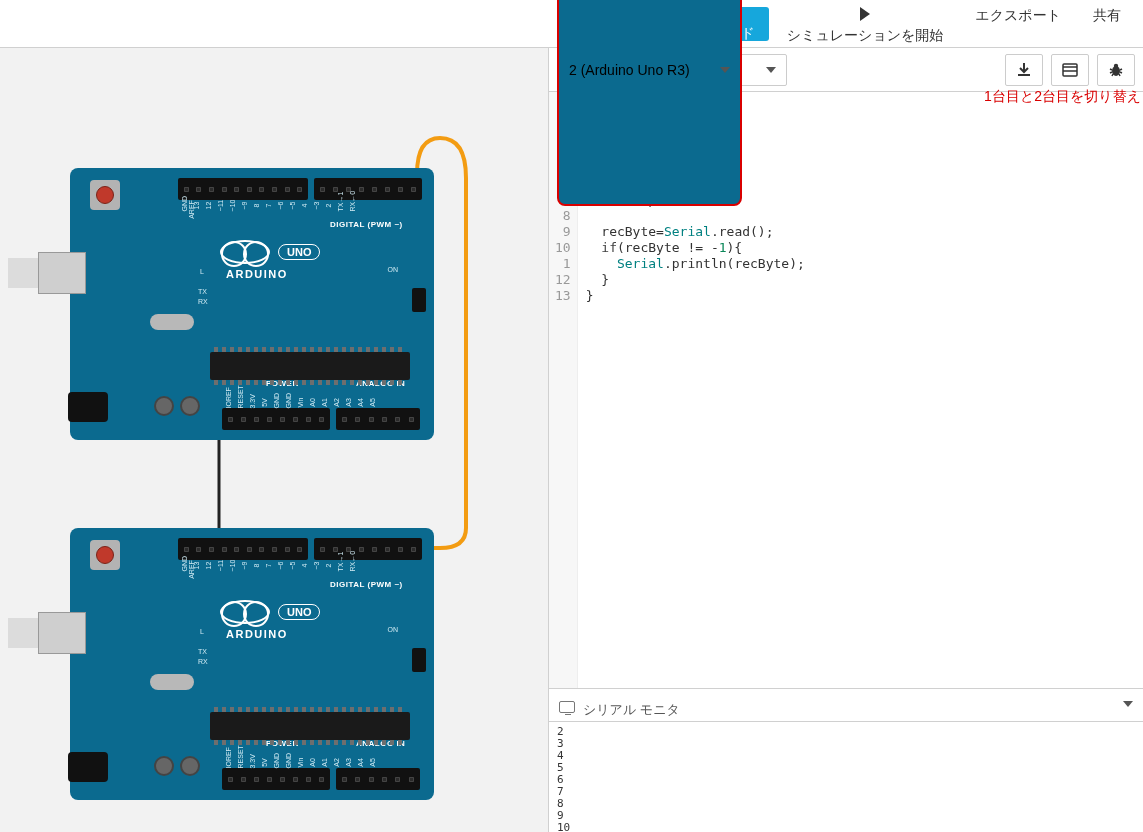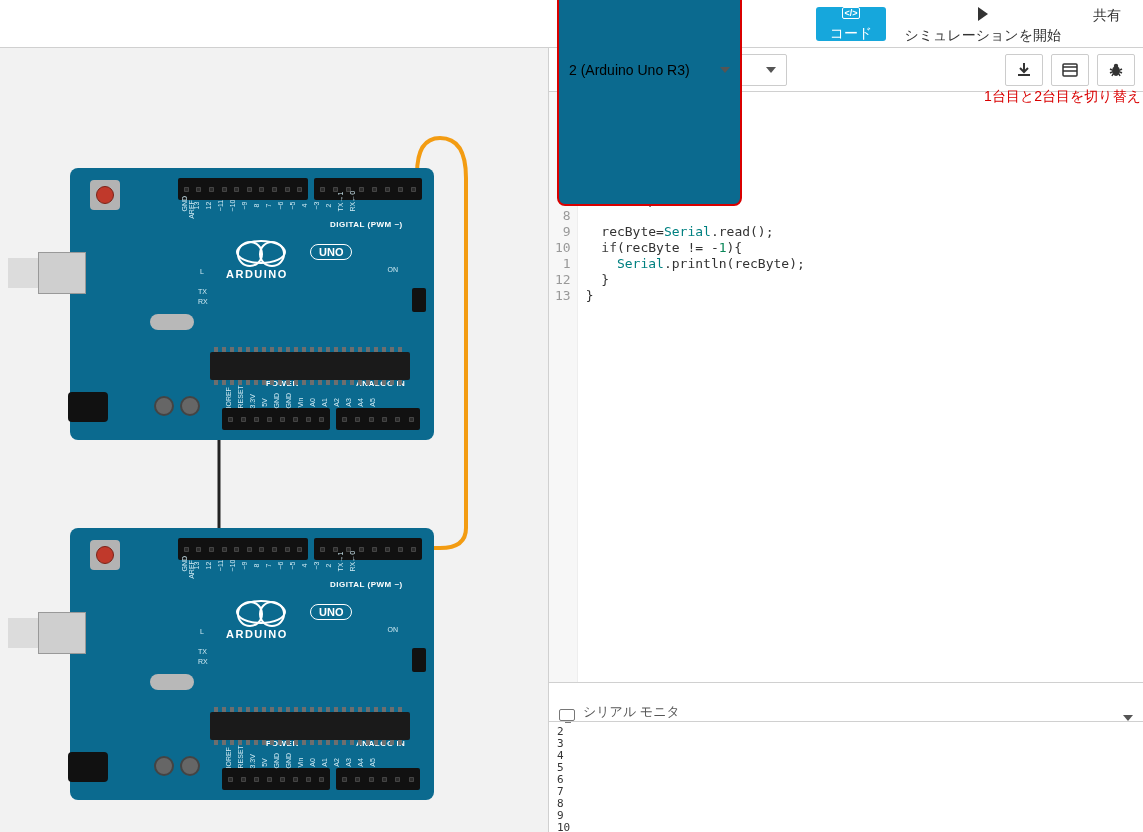--- a/index.html
+++ b/index.html
@@ -18,21 +18,21 @@
 .icon-btn { width: 38px; height: 32px; border: 1px solid #ccc; background: #fff; display: inline-flex; align-items: center; justify-content: center; cursor: pointer; border-radius: 2px; }
 .spacer { flex: 1; }
 .annotation { position: absolute; top: 88px; right: 2px; color: #d90000; font-size: 14px; }
 .code-area { flex: 1; display: flex; font-family: "Consolas", monospace; font-size: 13px; overflow: auto; }
 .gutter { background: #f7f7f7; color: #999; text-align: right; padding: 4px 6px; border-right: 1px solid #eee; user-select: none; }
 .gutter div { height: 16px; line-height: 16px; }
 .code { padding: 4px 8px; white-space: pre; line-height: 16px; color: #333; }
 .kw { color: #404040; }
 .ty { color: #008080; }
 .num { color: #098658; }
-.serial-header { height: 40px; border-top: 1px solid #d0d0d0; border-bottom: 1px solid #d0d0d0; display: flex; align-items: flex-end; padding: 0 10px; font-size: 13px; color: #555; cursor: pointer; }
+.serial-header { height: 34px; border-top: 1px solid #d0d0d0; border-bottom: 1px solid #d0d0d0; display: flex; align-items: flex-start; padding: 12px 10px; font-size: 13px; color: #555; cursor: pointer; }
 .serial-header .mon-ico { width: 16px; height: 12px; border: 1.5px solid #777; border-radius: 2px; margin-right: 8px; position: relative; }
 .serial-header .mon-ico::after { content:""; position:absolute; width:6px; height:1.5px; background:#777; bottom:-3px; left:5px; }
 .serial-out { height: 110px; padding: 4px 8px; font-family: "Consolas", monospace; font-size: 11px; line-height: 12px; color: #333; overflow: auto; white-space: pre; }
 .caret { width: 0; height: 0; border-left: 5px solid transparent; border-right: 5px solid transparent; border-top: 6px solid #555; }
 .play-ico { width:0; height:0; border-left:10px solid #333; border-top:7px solid transparent; border-bottom:7px solid transparent; }
 
 .board { position: absolute; width: 364px; height: 272px; background: #0b6a8f; border-radius: 8px; }
 .board.b1 { left: 70px; top: 120px; }
 .board.b2 { left: 70px; top: 480px; }
 .hdr-row { position: absolute; height: 22px; background: #111; border-radius: 2px; display:flex; align-items:center; justify-content:space-around; padding:0 2px; }
@@ -42,21 +42,21 @@
 .hdr-bot2 { bottom: 10px; left: 266px; width: 84px; }
 .pin { width:5px; height:5px; background:#2a2a2a; border-radius:1px; box-shadow: inset 0 0 0 1px #444; }
 .pinlabels { position: absolute; font-size: 7px; color: #cfeaf3; letter-spacing: 0px; display:flex; }
 .pinlabels.top { top: 34px; left: 108px; width: 244px; }
 .pinlabels.bot { bottom: 34px; left: 152px; width: 198px; }
 .pinlabels span { transform: rotate(-90deg); display:inline-block; width:12px; text-align:center; white-space:nowrap; }
 .section-lbl { position:absolute; color:#fff; font-size:8px; font-weight:600; letter-spacing:0.5px; }
 .lbl-digital { top: 52px; left: 232px; margin-left: 28px; }
 .lbl-power { bottom: 52px; left: 196px; }
 .lbl-analog { bottom: 52px; left: 286px; }
-.logo { position:absolute; left:166px; top:72px; color:#fff; display:flex; align-items:center; gap:24px; }
+.logo { position:absolute; left:150px; top:72px; color:#fff; display:flex; align-items:center; gap:8px; }
 .logo-inf { width: 50px; height: 24px; border: 2.5px solid #fff; border-radius: 50%; position:relative; }
 .logo-inf::before, .logo-inf::after { content:""; position:absolute; width:22px; height:22px; border:2.5px solid #fff; border-radius:50%; top:-1px; }
 .logo-inf::before{ left:-1px; } .logo-inf::after{ right:-1px; }
 .uno-badge { border:1.5px solid #fff; border-radius:10px; padding:1px 8px; font-size:11px; font-weight:600; }
 .usb { position:absolute; left:-32px; top:84px; width:48px; height:42px; background:#cfcfcf; border:1px solid #999; }
 .usb-plug { position:absolute; left:-62px; top:90px; width:30px; height:30px; background:#dcdcdc; }
 .barrel { position:absolute; left:-2px; bottom:18px; width:40px; height:30px; background:#111; border-radius:4px; }
 .reset { position:absolute; left:20px; top:12px; width:30px; height:30px; background:#b3b3b3; border-radius:4px; display:flex; align-items:center; justify-content:center; }
 .reset::after { content:""; width:16px; height:16px; background:#c0392b; border-radius:50%; border:1px solid #7a2318; }
 .chip { position:absolute; left:140px; top:184px; width:200px; height:28px; background:#1a1a1a; border-radius:2px; }
@@ -78,20 +78,21 @@
 
 <div class="topbar">
   <button class="btn btn-code">
     <span class="ico">&lt;/&gt;</span>
     <span>コード</span>
   </button>
   <button class="btn">
     <span class="play-ico"></span>
     <span>シミュレーションを開始</span>
   </button>
+  <button class="btn">エクスポート</button>
   <button class="btn">共有</button>
 </div>
 
 <div class="main">
   <div class="canvas-area">
 
     <svg class="wire" width="548" height="832">
 
       <path d="M 417 126 Q 417 90 440 90 Q 466 90 466 130 L 466 480 Q 466 500 440 500 L 426 500 L 426 486" stroke="#f39c12" stroke-width="4" fill="none"></path>
 

